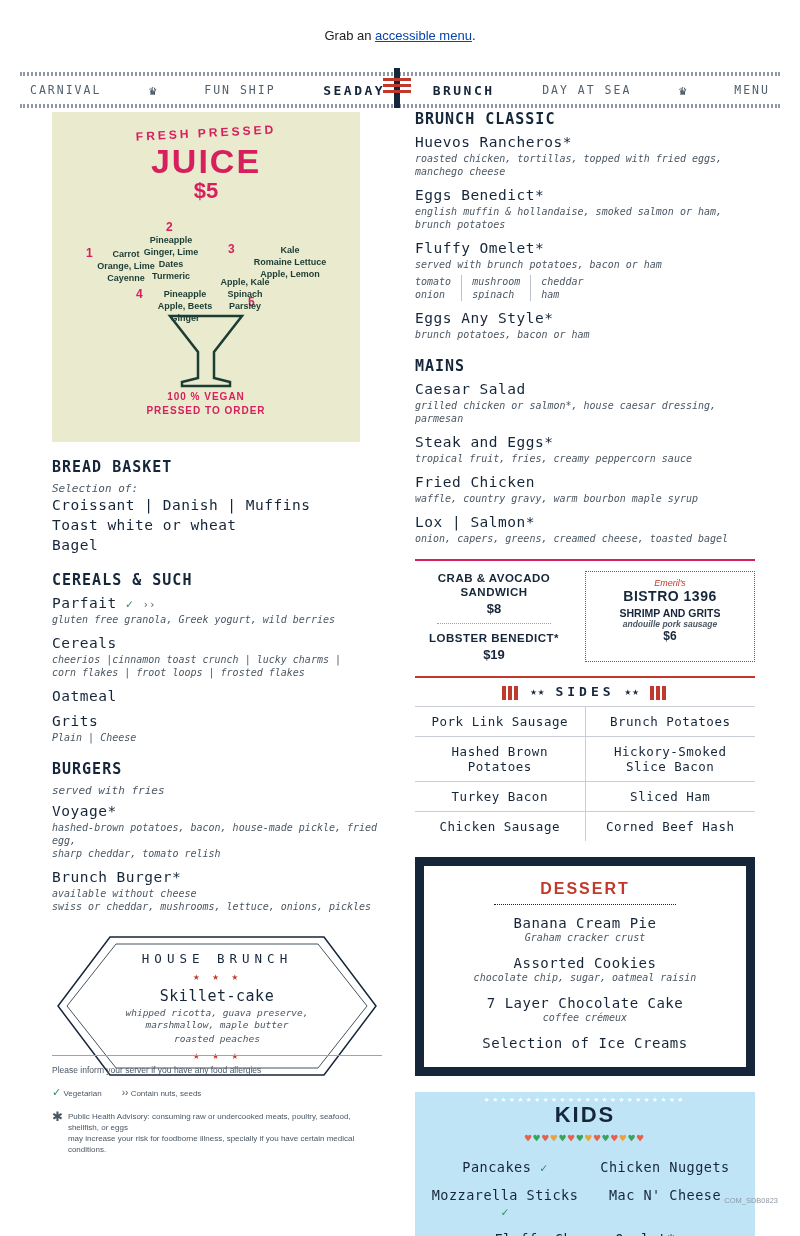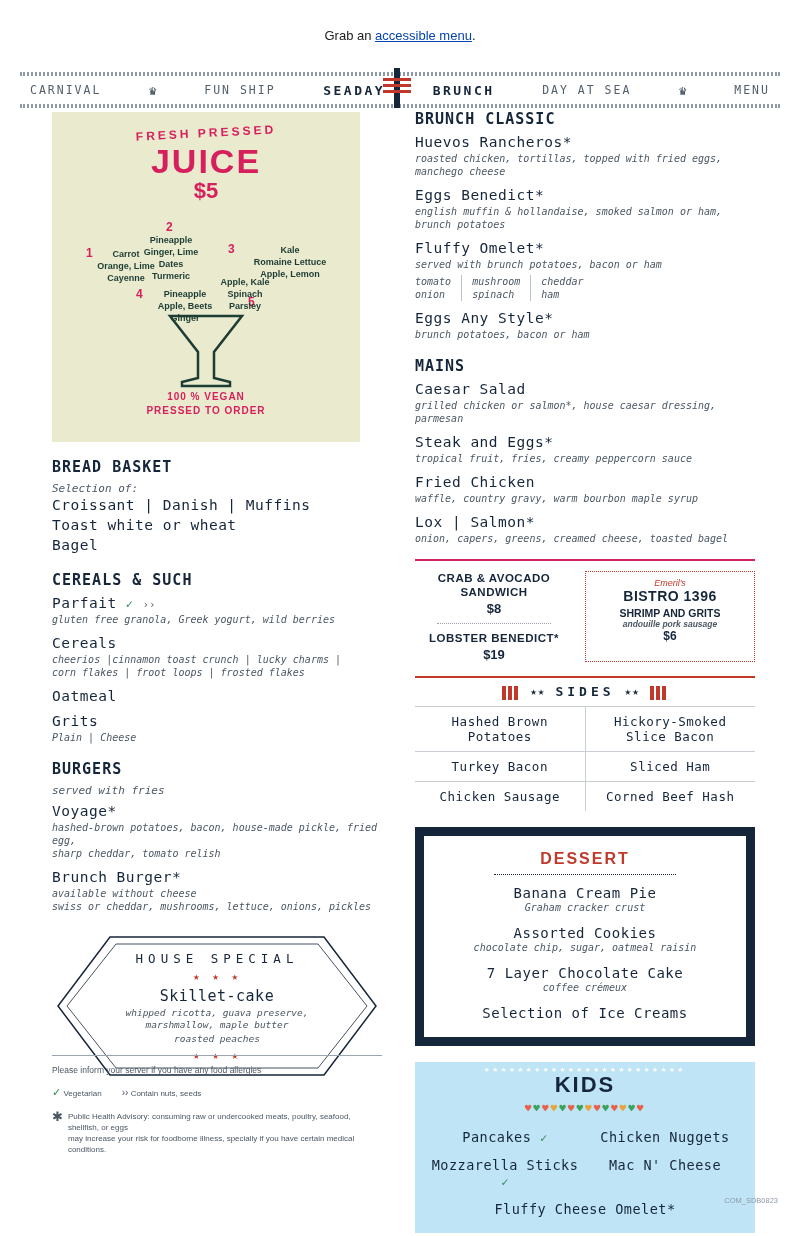--- a/index.html
+++ b/index.html
@@ -258,21 +258,21 @@
     <div class="item-desc" style="white-space:pre-line">available without cheese
 swiss or cheddar, mushrooms, lettuce, onions, pickles</div>
   </div>
 
   <div class="house">
     <svg viewBox="0 0 330 150" width="330" height="150">
       <path d="M58 6 L272 6 L324 75 L272 144 L58 144 L6 75 Z" fill="none" stroke="#16263a" stroke-width="1.5"></path>
       <path d="M64 13 L266 13 L315 75 L266 137 L64 137 L15 75 Z" fill="none" stroke="#16263a" stroke-width="0.8"></path>
     </svg>
     <div class="txt">
-      <div class="hs">HOUSE  SPECIAL</div>
+      <div class="hs">HOUSE  BRUNCH</div>
       <div class="st">★ ★ ★</div>
       <div class="nm">Skillet-cake</div>
       <div class="ds" style="white-space:pre-line">whipped ricotta, guava preserve,
 marshmallow, maple butter</div>
       <div class="ds">roasted peaches</div>
       <div class="st">★ ★ ★</div>
     </div>
   </div>
 </div>
 
@@ -350,20 +350,24 @@
 
   <div class="sides-head">
     <span class="flagbar"><i></i><i></i><i></i></span>
     <span class="stars">★★</span>
     <span>SIDES</span>
     <span class="stars">★★</span>
     <span class="flagbar"><i></i><i></i><i></i></span>
   </div>
   <table class="sides">
     <tbody>
+        <tr>
+      <td style="white-space:pre-line">Pork Link Sausage</td>
+      <td style="white-space:pre-line">Brunch Potatoes</td>
+    </tr>
     <tr>
       <td style="white-space:pre-line">Hashed Brown
 Potatoes</td>
       <td style="white-space:pre-line">Hickory-Smoked
 Slice Bacon</td>
     </tr>
     <tr>
       <td style="white-space:pre-line">Turkey Bacon</td>
       <td style="white-space:pre-line">Sliced Ham</td>
     </tr>

